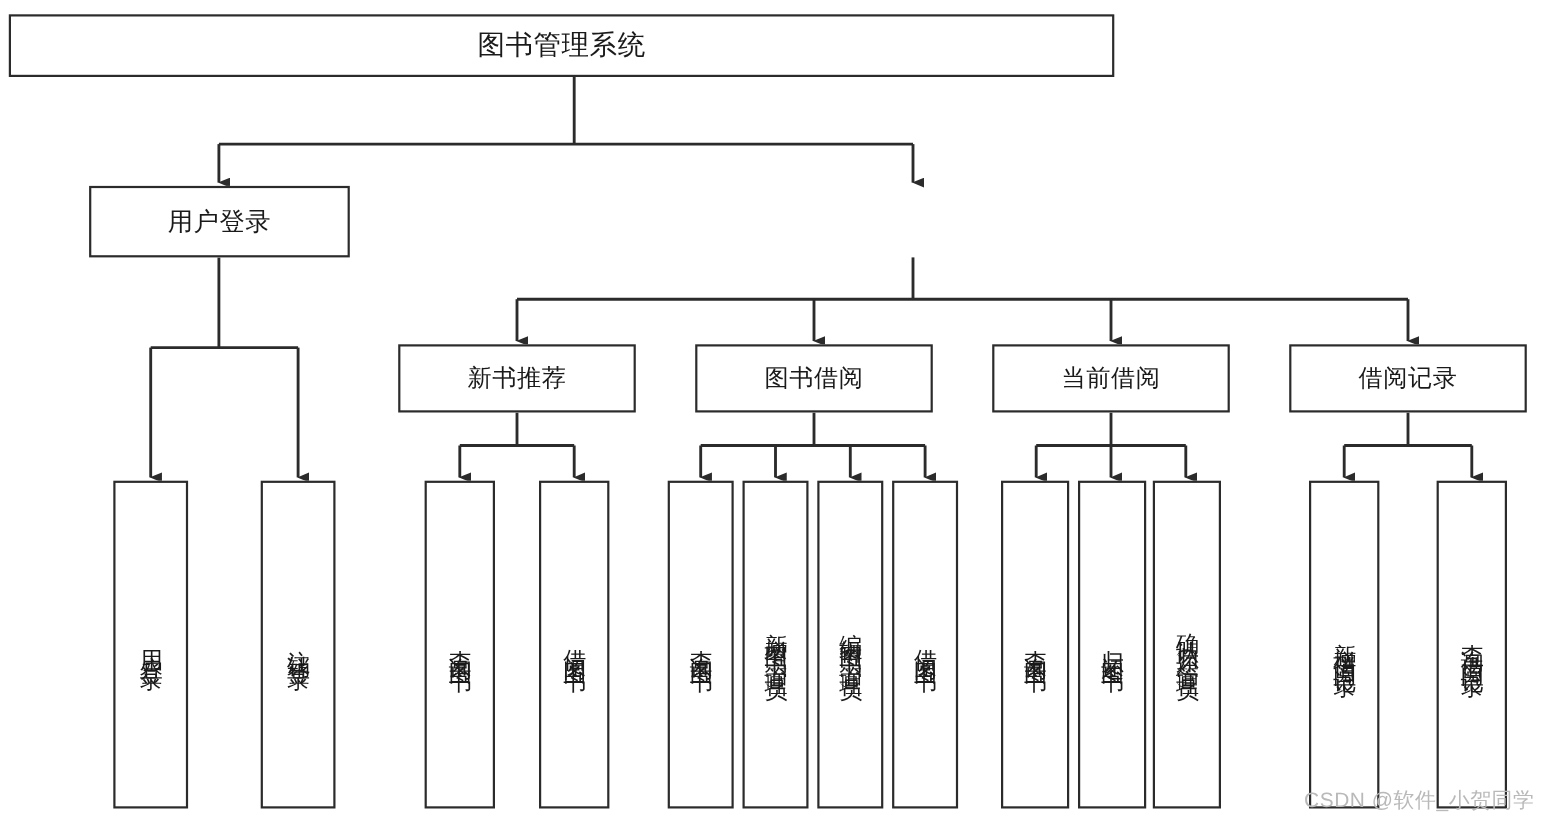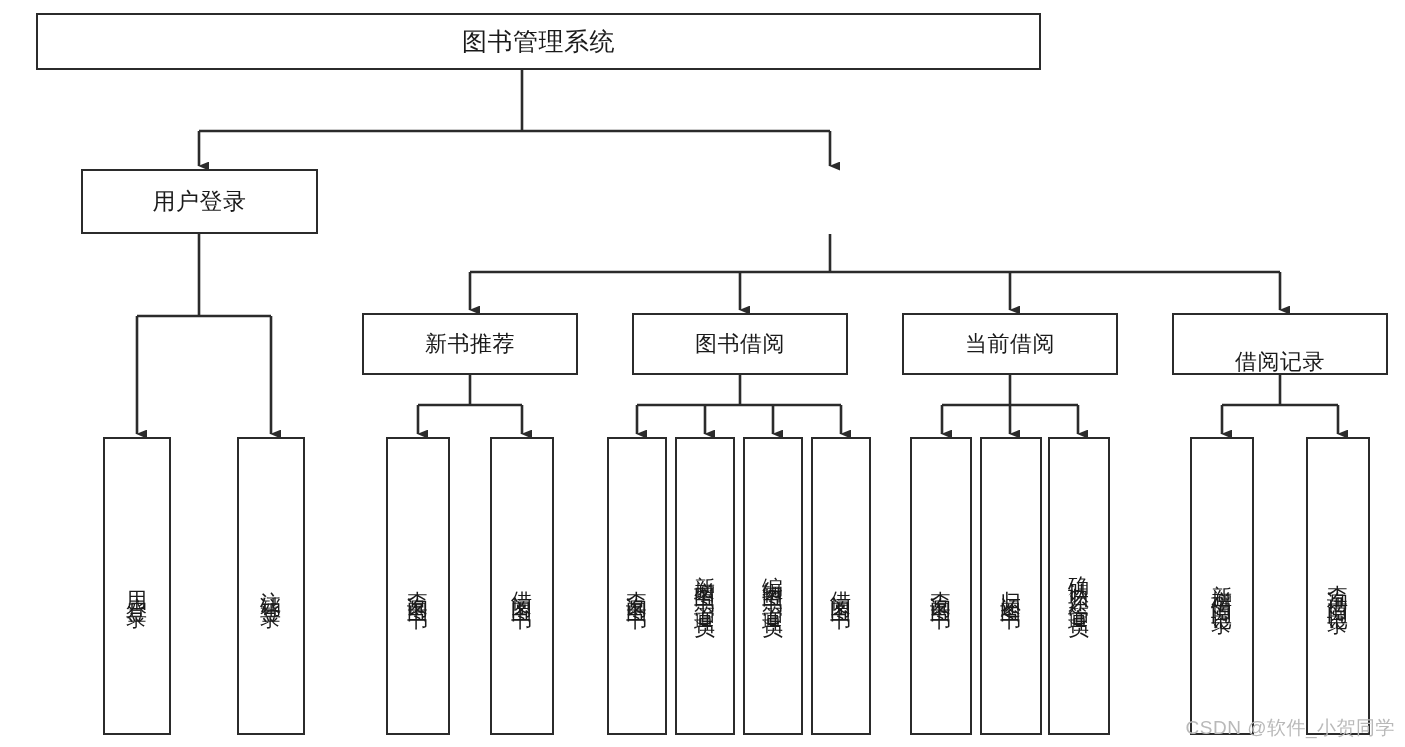--- a/index.html
+++ b/index.html
@@ -122,38 +122,38 @@
       <path d="M 1010,405 L 1010,434" marker-end="url(#arrow)"></path>
       <path d="M 1078,405 L 1078,434" marker-end="url(#arrow)"></path>
 
       <path d="M 1280,375 L 1280,405"></path>
       <path d="M 1222,405 L 1338,405"></path>
       <path d="M 1222,405 L 1222,434" marker-end="url(#arrow)"></path>
       <path d="M 1338,405 L 1338,434" marker-end="url(#arrow)"></path>
     </g>
   </svg>
 
-  <div class="node root" style="left:36px; top:13px; width:1005px; height:57px;">
+  <div class="node root" style="left:8px; top:13px; width:1005px; height:57px;">
     <span class="label">图书管理系统</span>
   </div>
 
   <div class="node lvl2" style="left:81px; top:169px; width:237px; height:65px;">
     <span class="label">用户登录</span>
   </div>
 
   <div class="node lvl3" style="left:362px; top:313px; width:216px; height:62px;">
     <span class="label">新书推荐</span>
   </div>
   <div class="node lvl3" style="left:632px; top:313px; width:216px; height:62px;">
     <span class="label">图书借阅</span>
   </div>
   <div class="node lvl3" style="left:902px; top:313px; width:216px; height:62px;">
     <span class="label">当前借阅</span>
   </div>
-  <div class="node lvl3" style="left:1172px; top:313px; width:216px; height:62px;align-items:flex-end;">
+  <div class="node lvl3" style="left:1172px; top:313px; width:216px; height:62px;">
     <span class="label">借阅记录</span>
   </div>
 
   <div class="node leaf" style="left:103px; top:437px; width:68px; height:298px;">
     <span class="label">用户登录</span>
   </div>
   <div class="node leaf" style="left:237px; top:437px; width:68px; height:298px;">
     <span class="label">注销登录</span>
   </div>
 

